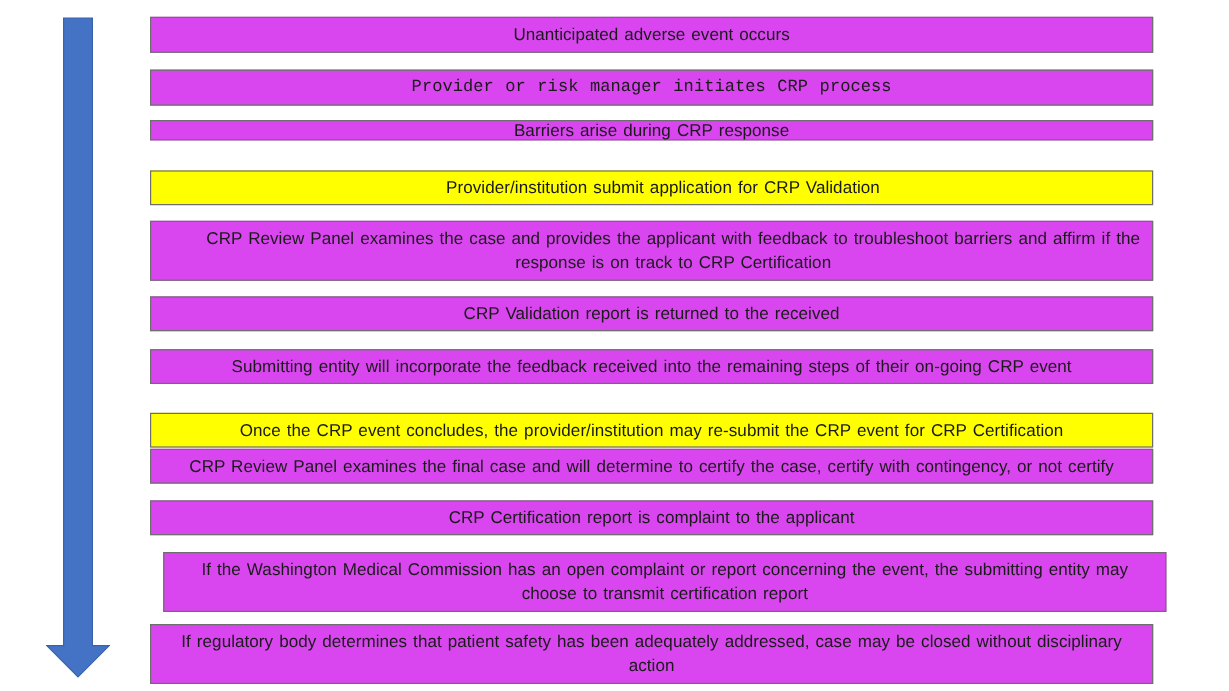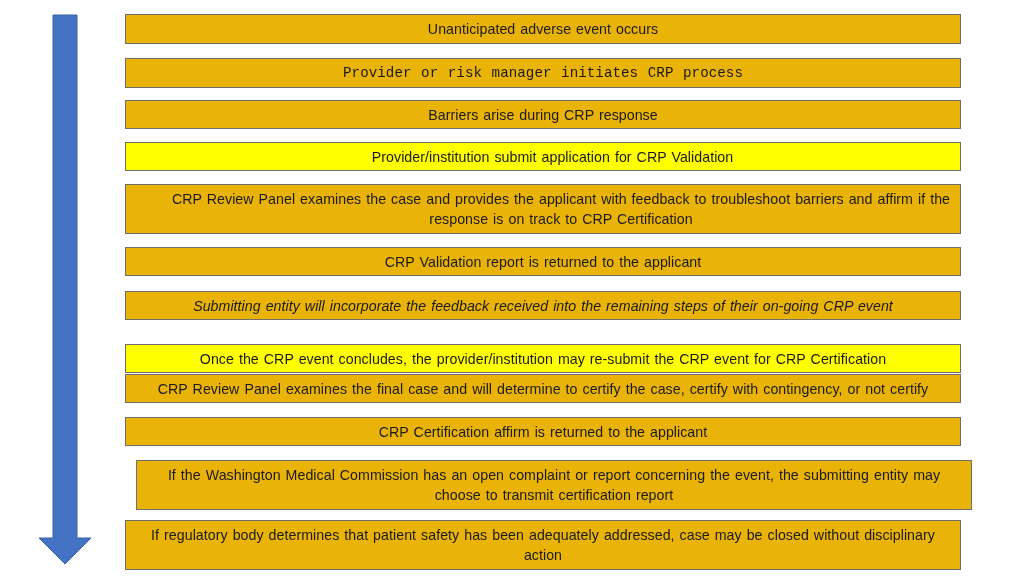--- a/index.html
+++ b/index.html
@@ -21,21 +21,21 @@
       top: 14px;
       width: 54px;
       height: 552px;
     }
     .step {
       position: absolute;
       left: 125px;
       width: 836px;
       box-sizing: border-box;
       border: 1.5px solid #6e6e6e;
-      background: #eab308;
+      background: #d946ef;
       display: flex;
       align-items: center;
       justify-content: center;
       text-align: center;
       font-size: 14.2px;
       line-height: 20px;
       padding: 0 8px;
       letter-spacing: 0.05px;
       word-spacing: 1px;
     }
@@ -46,23 +46,23 @@
 </head>
 <body>
 
 <svg id="arrow" viewBox="0 0 54 552" xmlns="http://www.w3.org/2000/svg">
   <polygon points="15,1 39,1 39,524 53,524 27,550 1,524 15,524" fill="#4472c4" stroke="#3a62ab" stroke-width="1"></polygon>
 </svg>
 
 <div>
   <div class="step" style="top:14px;height:30px;">Unanticipated adverse event occurs</div>
   <div class="step" style="top:58px;height:30px;font-family:Liberation Mono, monospace;">Provider or risk manager initiates CRP process</div>
-  <div class="step" style="top:100px;height:29px;">Barriers arise during CRP response</div>
+  <div class="step" style="top:100px;height:17px;">Barriers arise during CRP response</div>
   <div class="step highlight" style="top:142px;height:29px;padding-left:27px;">Provider/institution submit application for CRP Validation</div>
   <div class="step" style="top:184px;height:50px;padding-left:44px;">CRP Review Panel examines the case and provides the applicant with feedback to troubleshoot barriers and affirm if the response is on track to CRP Certification</div>
-  <div class="step" style="top:247px;height:29px;">CRP Validation report is returned to the applicant</div>
-  <div class="step" style="top:291px;height:29px;font-style:italic;">Submitting entity will incorporate the feedback received into the remaining steps of their on-going CRP event</div>
+  <div class="step" style="top:247px;height:29px;">CRP Validation report is returned to the received</div>
+  <div class="step" style="top:291px;height:29px;">Submitting entity will incorporate the feedback received into the remaining steps of their on-going CRP event</div>
   <div class="step highlight" style="top:332px;height:29px;margin-top:12px;">Once the CRP event concludes, the provider/institution may re-submit the CRP event for CRP Certification</div>
   <div class="step" style="top:374px;height:29px;text-align:center;">CRP Review Panel examines the final case and will determine to certify the case, certify with contingency, or not certify</div>
-  <div class="step" style="top:417px;height:29px;">CRP Certification affirm is returned to the applicant</div>
+  <div class="step" style="top:417px;height:29px;">CRP Certification report is complaint to the applicant</div>
   <div class="step" style="top:460px;height:50px;margin-left:11px;">If the Washington Medical Commission has an open complaint or report concerning the event, the submitting entity may choose to transmit certification report</div>
   <div class="step" style="top:520px;height:50px;">If regulatory body determines that patient safety has been adequately addressed, case may be closed without disciplinary action</div>
 </div>
 
 </body></html>

